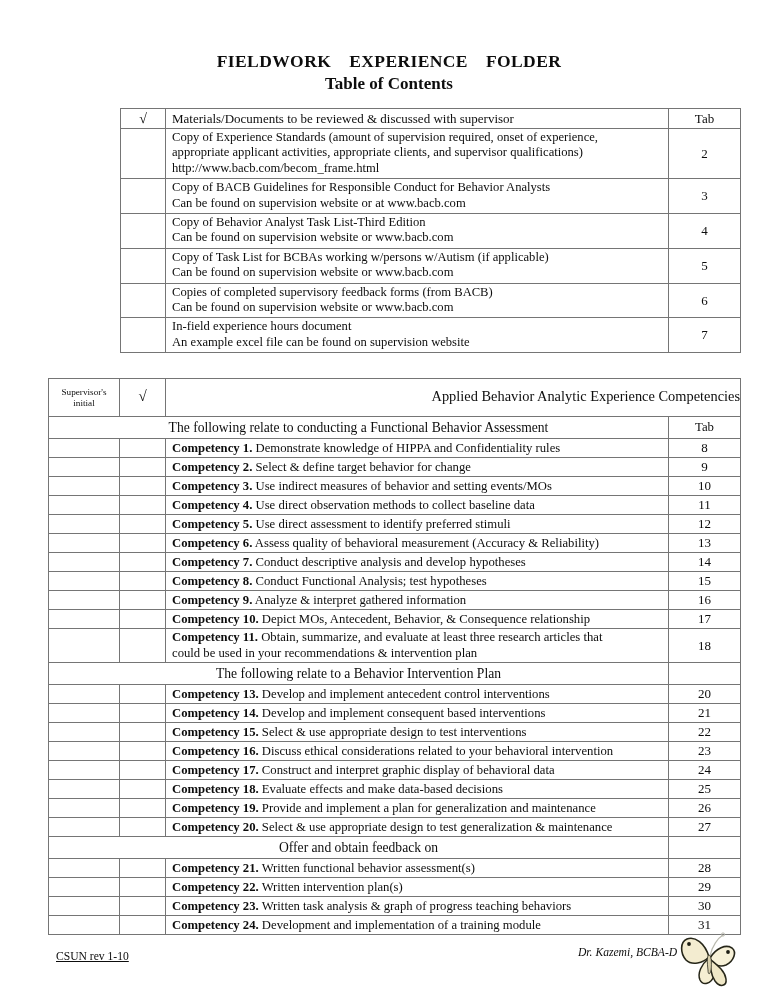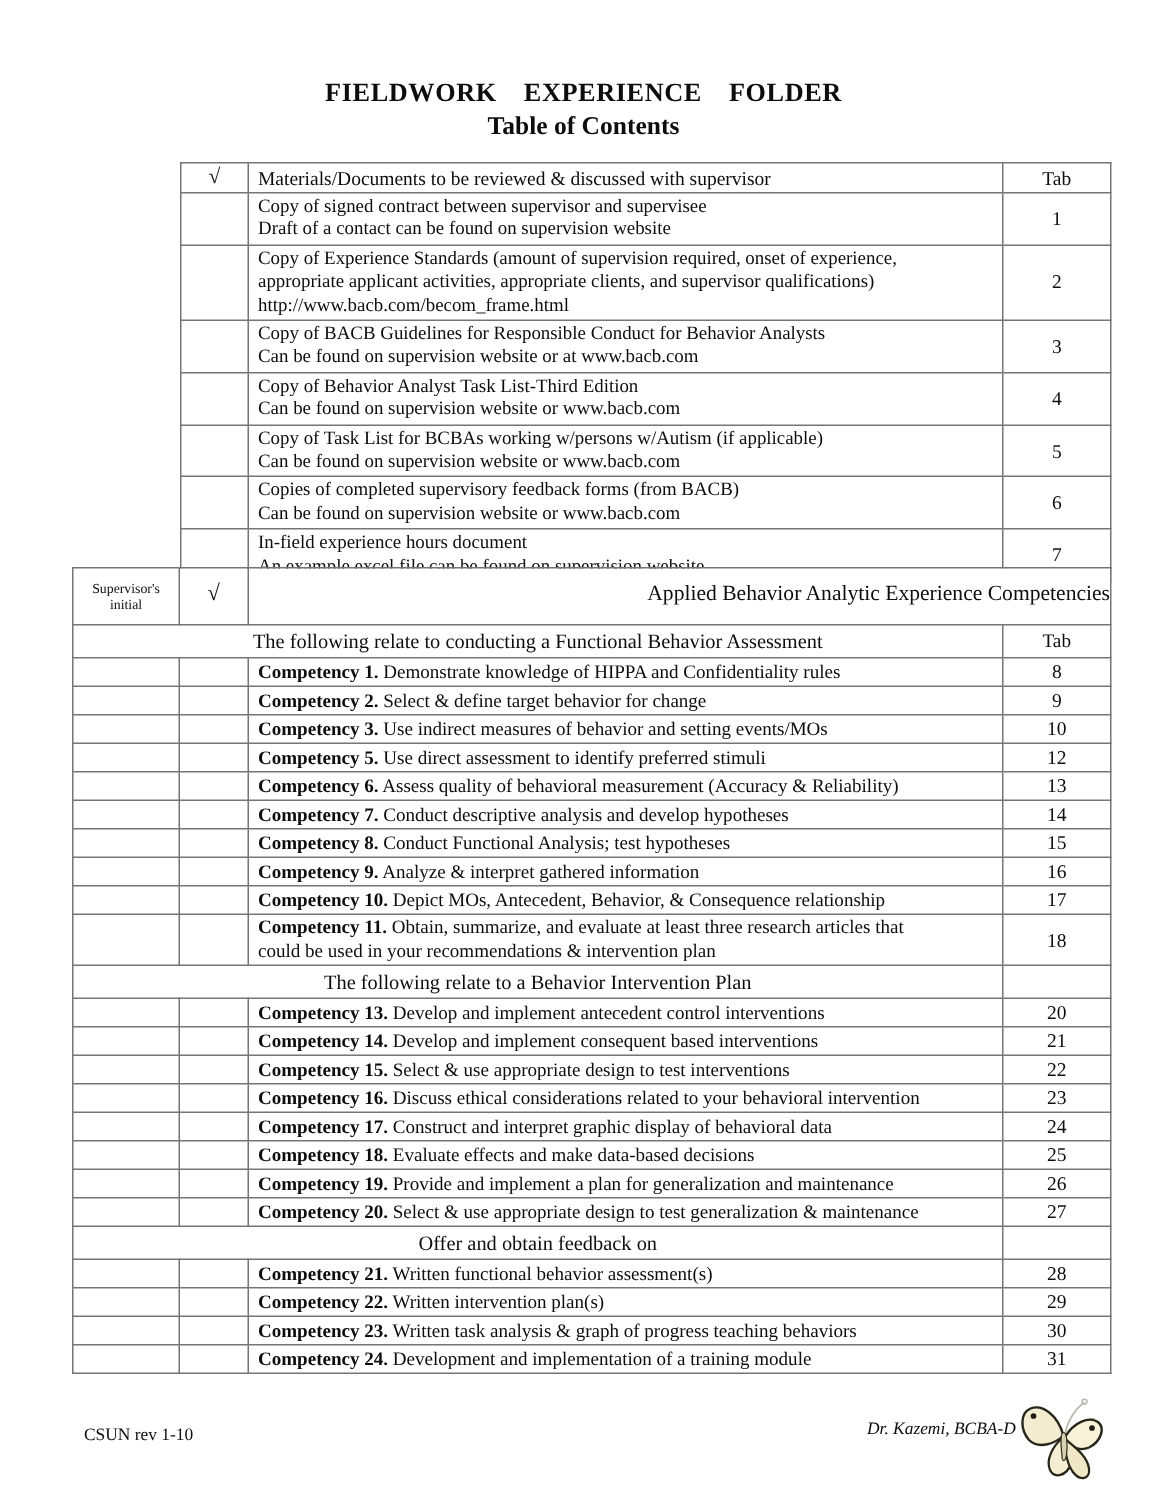--- a/index.html
+++ b/index.html
@@ -165,20 +165,21 @@
     left: 0;
     top: 930px;
     width: 768px;
     height: 40px;
   }
   .footer-left {
     position: absolute;
     left: 56px;
     top: 4px;
     font-size: 11.6px;
+    text-decoration: underline;
   }
   .footer-right {
     position: absolute;
     left: 578px;
     top: 0;
     font-size: 11.6px;
     font-style: italic;
   }
   .butterfly {
     position: absolute;
@@ -206,28 +207,20 @@
         <col class="col-body">
         <col class="col-tab">
     </colgroup>
     <tbody>
       <tr>
         <td class="hdr-cell hdr-check">√</td>
         <td class="hdr-cell hdr-body">Materials/Documents to be reviewed &amp; discussed with supervisor</td>
         <td class="hdr-cell hdr-tab">Tab</td>
       </tr>
 
-      <tr class="mat-row">
-        <td class="check-cell"></td>
-        <td class="mat-body">
-          <span class="l2">Copy of signed contract between supervisor and supervisee</span>
-          <span class="l2">Draft of a contact can be found on supervision website</span>
-        </td>
-        <td class="mat-tab">1</td>
-      </tr>
 
       <tr class="mat-row">
         <td class="check-cell"></td>
         <td class="mat-body">
           <span class="l2">Copy of Experience Standards (amount of supervision required, onset of experience,</span>
           <span class="l2">appropriate applicant activities, appropriate clients, and supervisor qualifications)</span>
           <span class="l2">http://www.bacb.com/becom_frame.html</span>
         </td>
         <td class="mat-tab">2</td>
       </tr>
@@ -316,20 +309,26 @@
       </tr>
       <tr class="comp-row">
         <td></td>
         <td></td>
         <td class="comp-text"><b>Competency 3.</b> <span>Use indirect measures of behavior and setting events/MOs</span></td>
         <td class="comp-tab">10</td>
       </tr>
       <tr class="comp-row">
         <td></td>
         <td></td>
+        <td class="comp-text"><b>Competency 4.</b> <span>Use direct observation methods to collect baseline data</span></td>
+        <td class="comp-tab">11</td>
+      </tr>
+      <tr class="comp-row">
+        <td></td>
+        <td></td>
         <td class="comp-text"><b>Competency 5.</b> <span>Use direct assessment to identify preferred stimuli</span></td>
         <td class="comp-tab">12</td>
       </tr>
       <tr class="comp-row">
         <td></td>
         <td></td>
         <td class="comp-text"><b>Competency 6.</b> <span>Assess quality of  behavioral measurement (Accuracy &amp; Reliability)</span></td>
         <td class="comp-tab">13</td>
       </tr>
       <tr class="comp-row">

